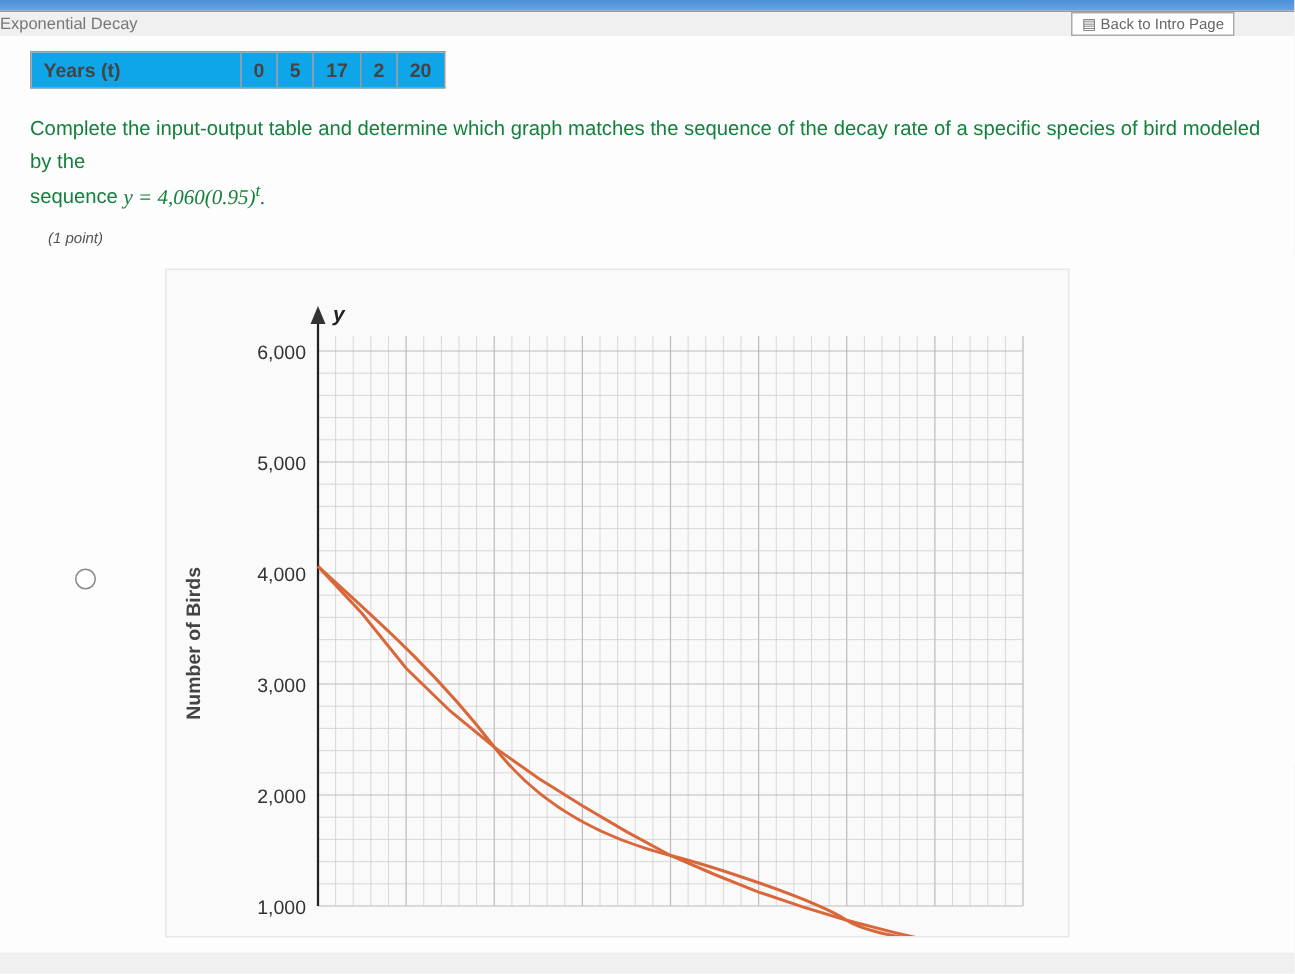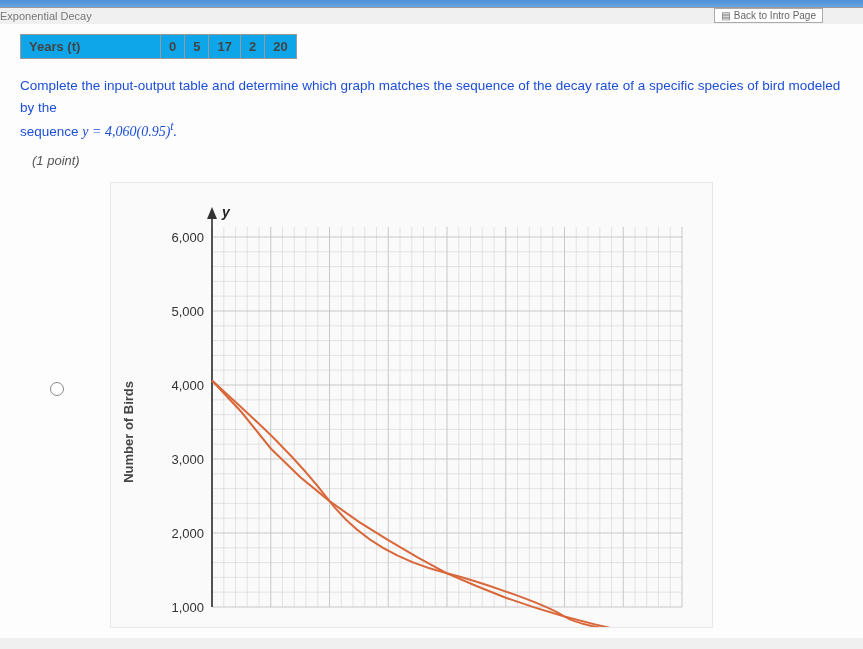--- a/index.html
+++ b/index.html
@@ -64,32 +64,32 @@
       min-width: 140px;
       font-weight: bold;
     }
     .data-table .val-cell {
       text-align: center;
       font-weight: bold;
       min-width: 22px;
     }
     .question-text {
       font-size: 13.5px;
-      color: #1d4ed8;
+      color: #15803d;
       line-height: 1.6;
       margin-bottom: 4px;
     }
     .equation {
       font-family: 'Times New Roman', serif;
       font-style: italic;
       font-size: 14px;
       text-align: right;
     }
     .points {
-      font-size: 13px;
+      font-size: 10px;
       color: #555;
       font-style: italic;
       margin: 10px 0 14px 12px;
     }
     .chart-area {
       display: flex;
       align-items: flex-start;
       margin-left: 30px;
     }
     .radio-col {

